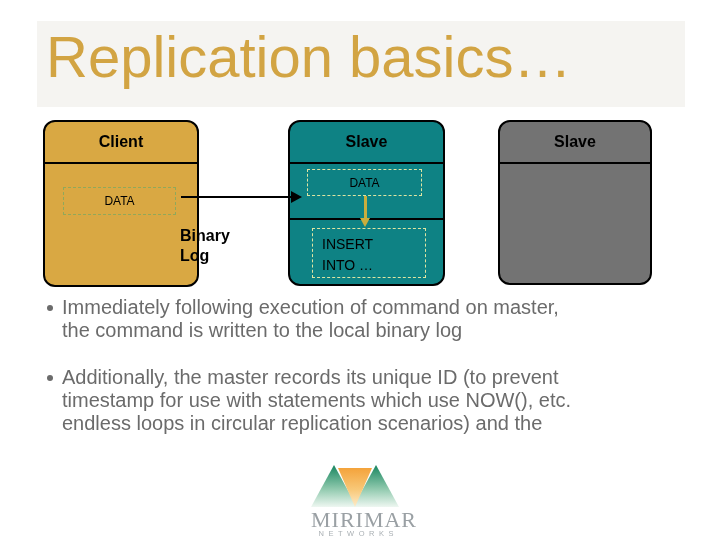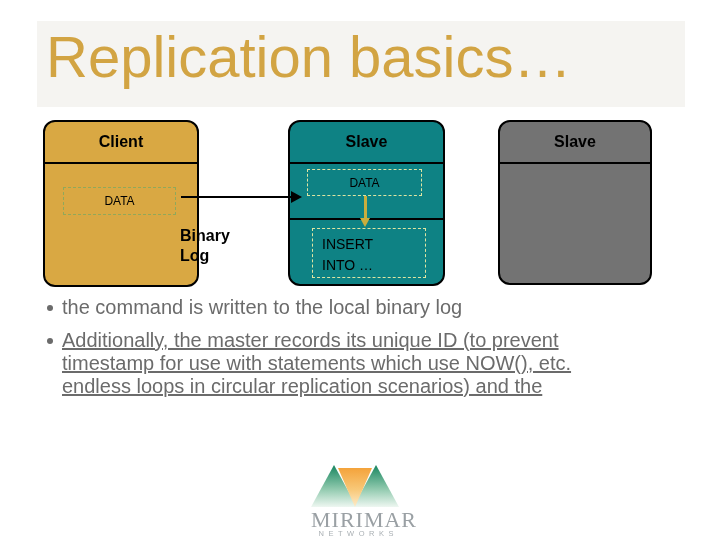--- a/index.html
+++ b/index.html
@@ -35,21 +35,21 @@
   .v-arrow-line{position:absolute;left:364px;top:196px;width:3px;height:22px;background:#c9ae3d;}
   .v-arrow-head{position:absolute;left:360px;top:218px;width:0;height:0;
                 border-top:9px solid #c9ae3d;border-left:5px solid transparent;border-right:5px solid transparent;}
 
   .binary-log{position:absolute;left:180px;top:226px;width:96px;text-align:left;
               font-size:16px;font-weight:bold;color:#000;line-height:20px;}
 
   
   .bullets{position:absolute;left:44px;top:296px;width:632px;color:#6b6b6b;font-size:20px;line-height:23px;}
   .bullet{position:relative;padding-left:18px;}
-  .bullet + .bullet{margin-top:10px;text-decoration:underline;}
+  .bullet + .bullet{margin-top:24px;}
   .dot{position:absolute;left:3px;top:9px;width:6px;height:6px;background:#6b6b6b;border-radius:50%;}
 
   
   .logo{position:absolute;left:311px;top:465px;width:88px;height:72px;}
   .tri{position:absolute;top:0;}
   .tri-left{left:0;width:46px;height:42px;background:linear-gradient(180deg,#17855f 0%,#8cc7ab 55%,#eef7f1 100%);
             clip-path:polygon(50% 0,100% 100%,0 100%);}
   .tri-right{left:42px;width:46px;height:42px;background:linear-gradient(180deg,#17855f 0%,#8cc7ab 55%,#eef7f1 100%);
              clip-path:polygon(50% 0,100% 100%,0 100%);}
   .tri-mid{left:27px;top:3px;width:34px;height:39px;background:linear-gradient(180deg,#f4a33b 0%,#f8c878 55%,#fdeccb 100%);
@@ -107,20 +107,21 @@
   <div class="v-arrow-head"></div>
 
   <div class="binary-log">
     <div>Binary</div>
     <div>Log</div>
   </div>
 
   <div class="bullets">
     <div class="bullet">
       <span class="dot"></span>
+      <div>Immediately following execution of command on master,</div>
       <div>the command is written to the local binary log</div>
     </div>
     <div class="bullet">
       <span class="dot"></span>
       <div>Additionally, the master records its unique ID (to prevent</div>
       <div>timestamp for use with statements which use NOW(), etc.</div>
       <div>endless loops in circular replication scenarios) and the</div>
     </div>
   </div>
 

